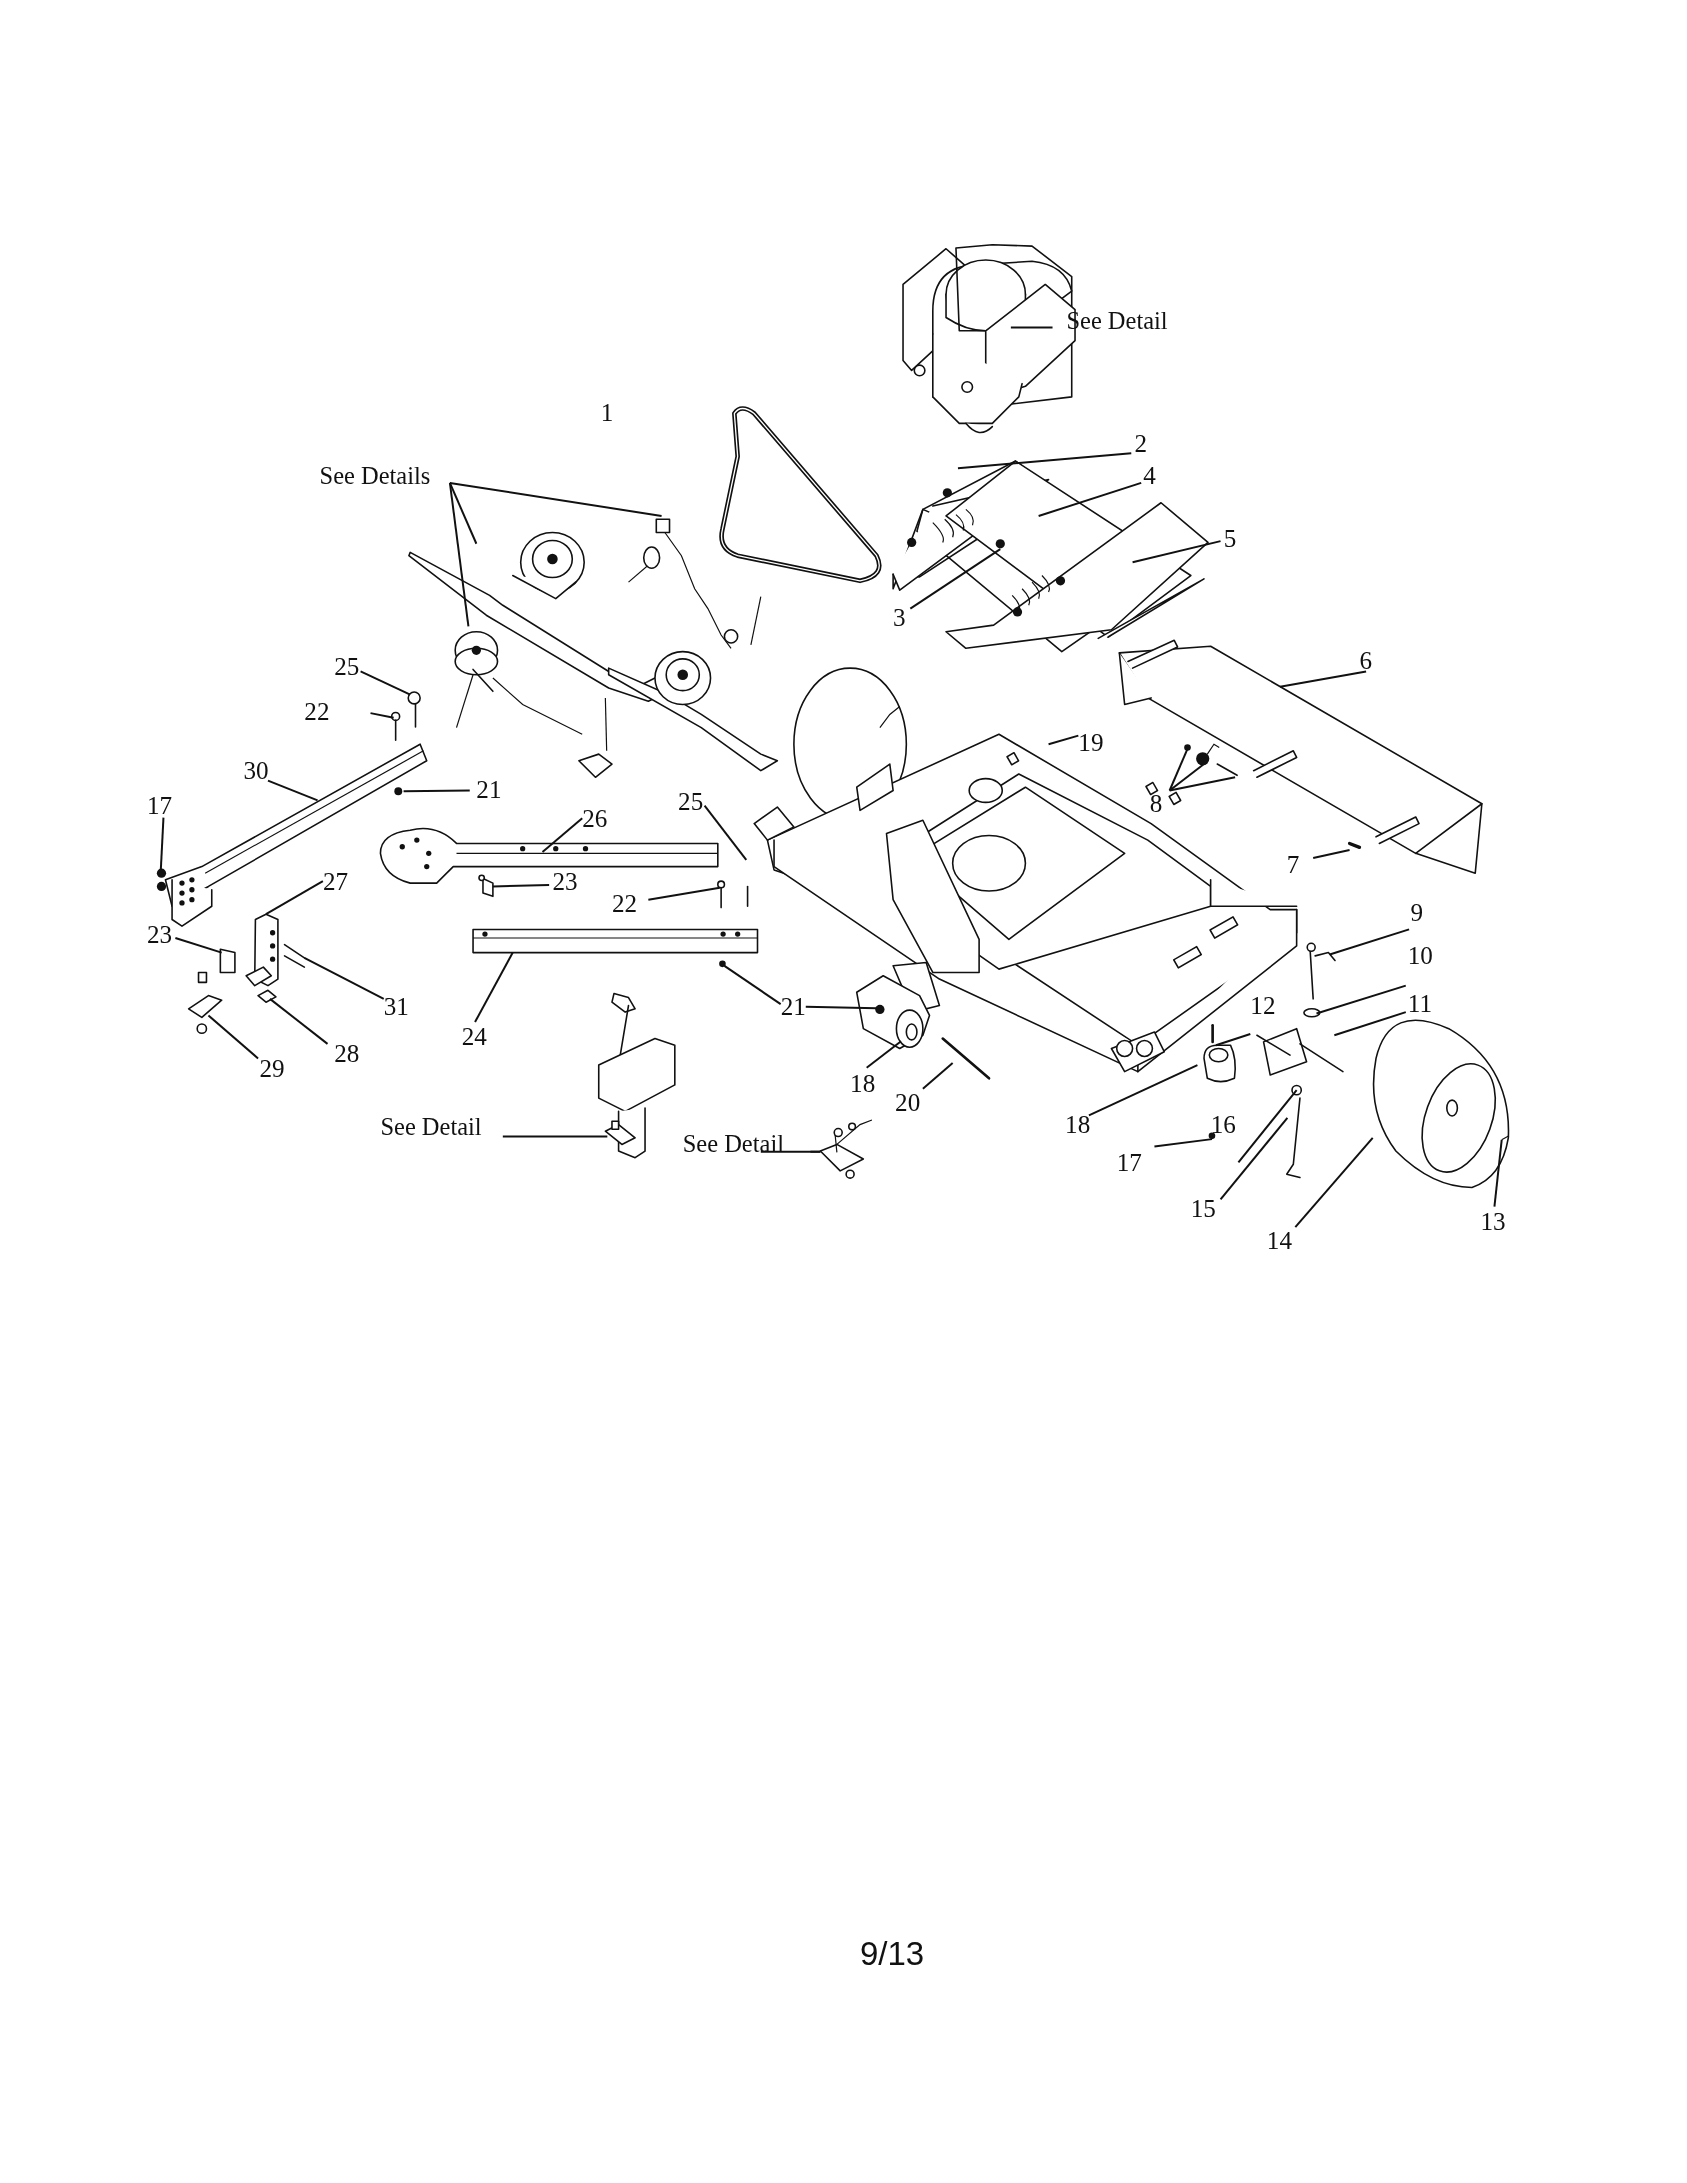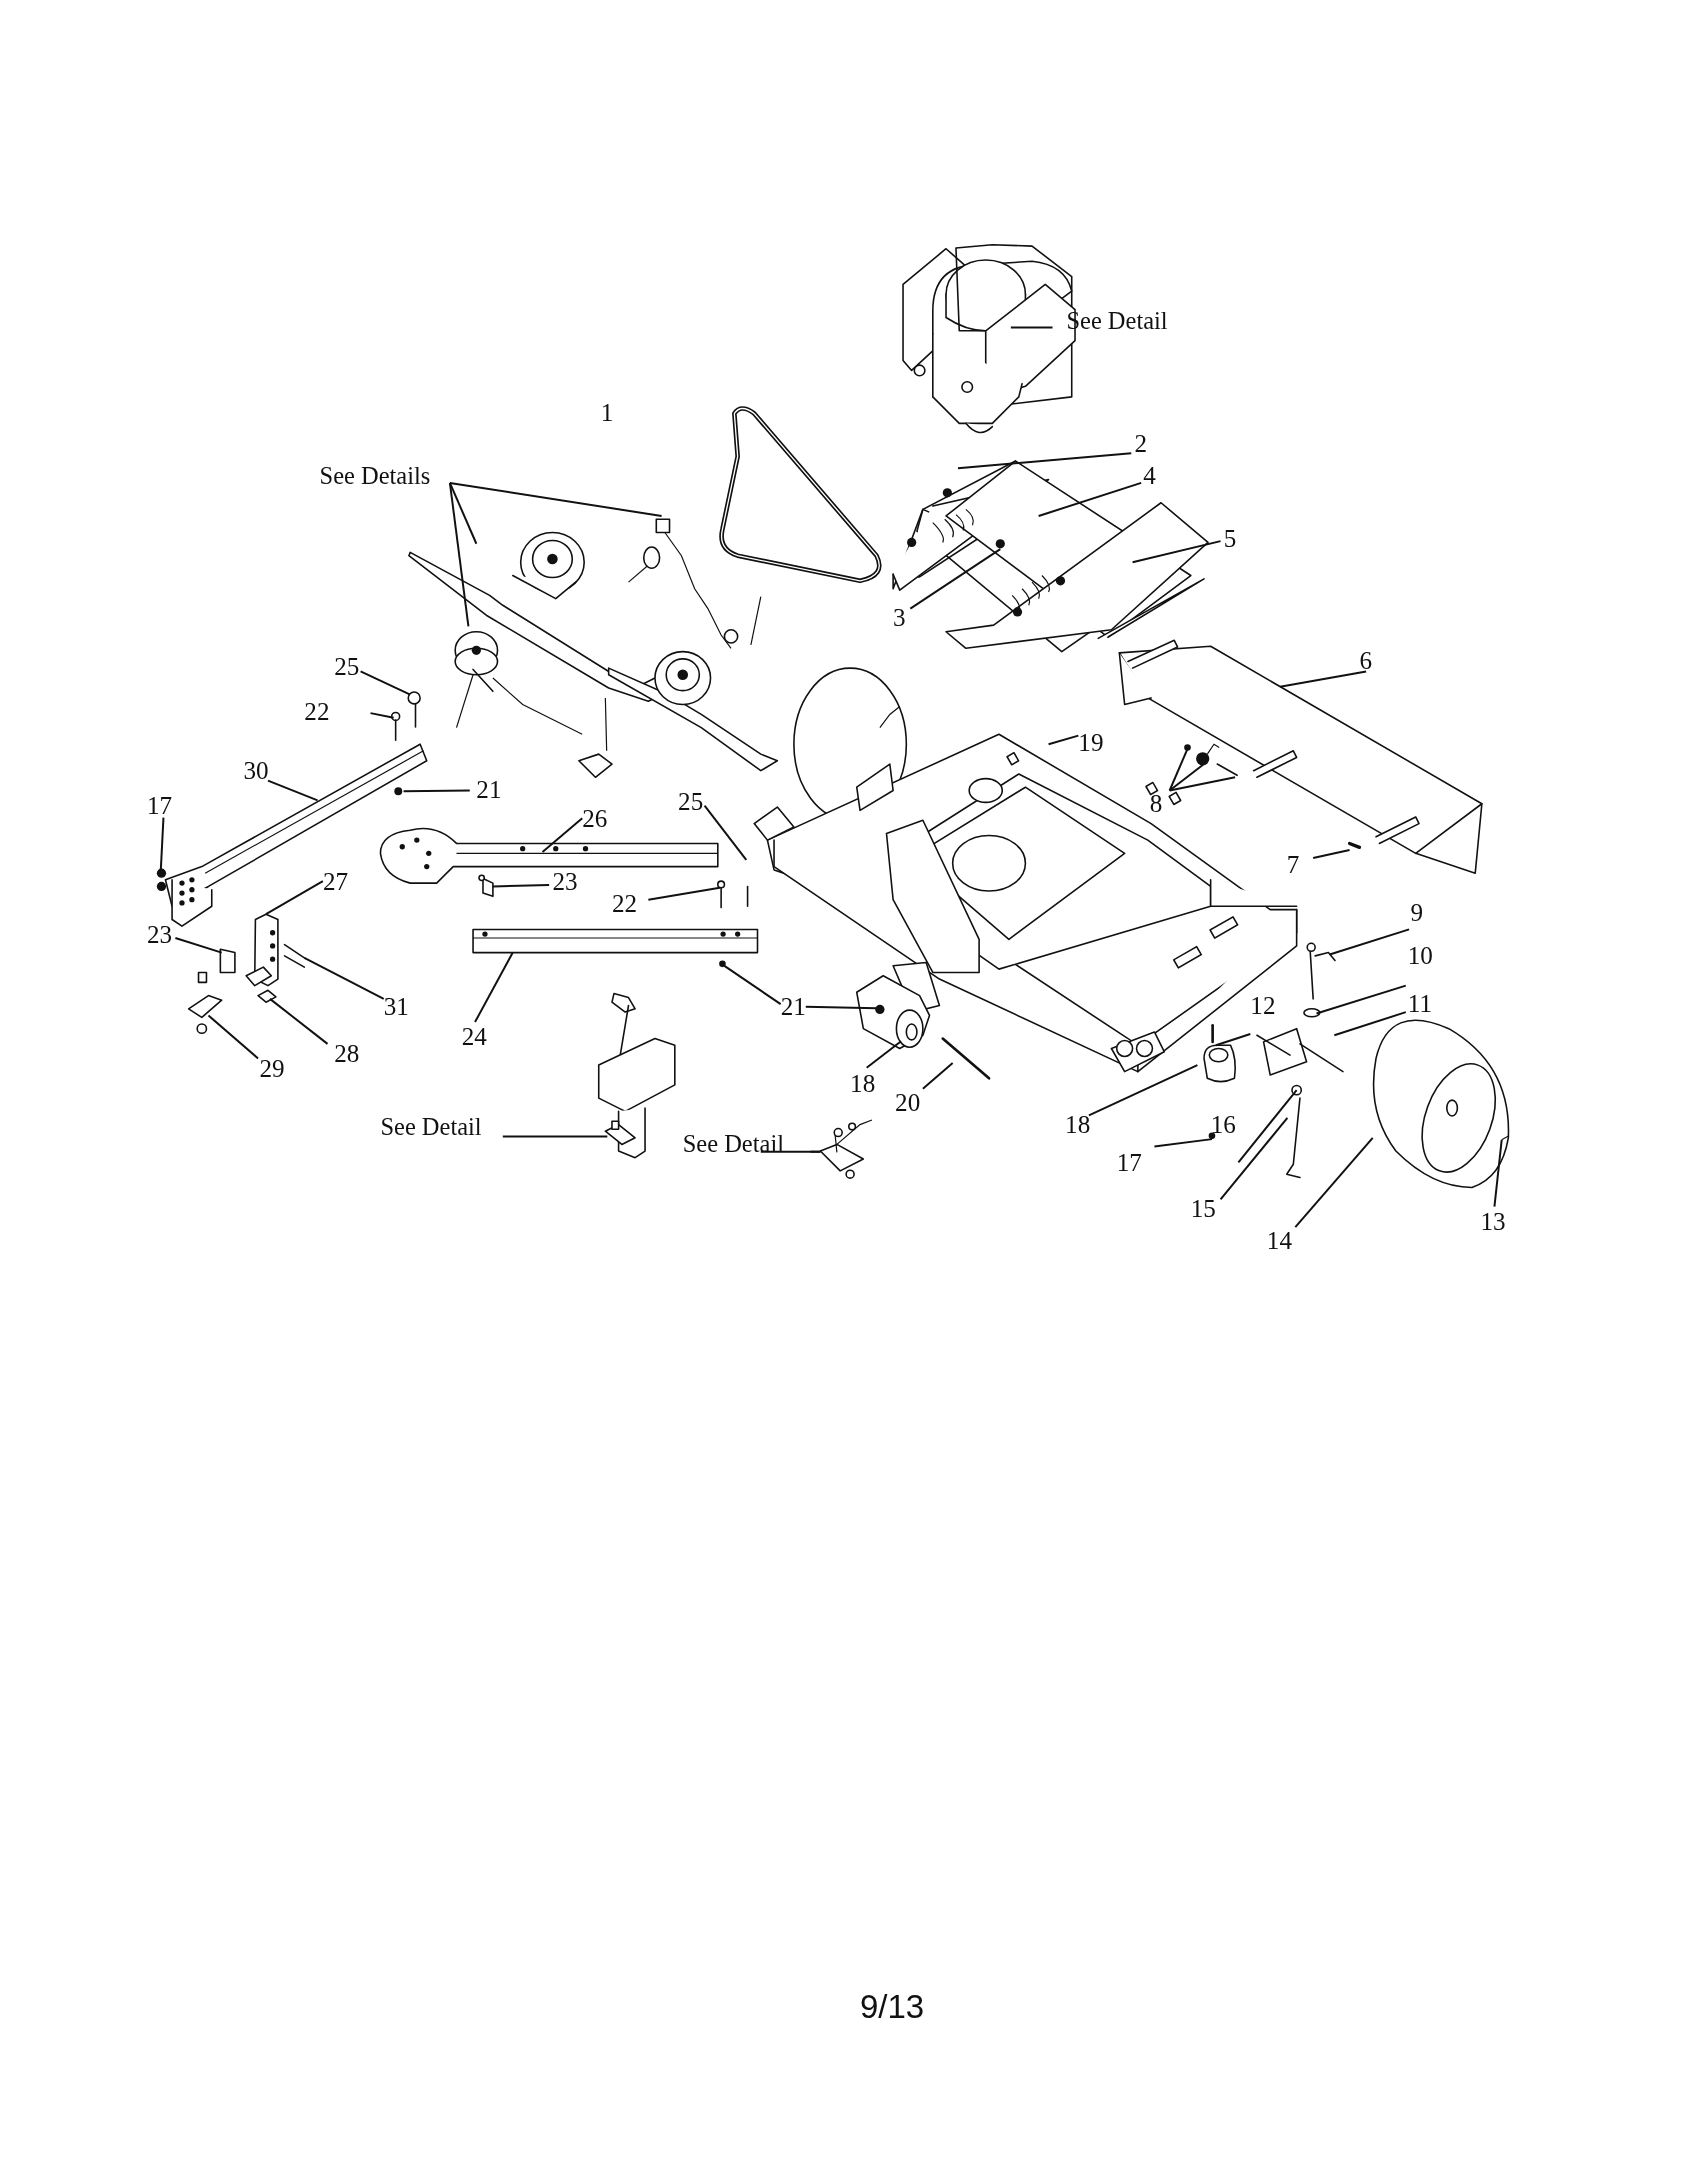--- a/index.html
+++ b/index.html
@@ -4,21 +4,21 @@
 <style>
   html, body { margin:0; padding:0; background:#ffffff; }
   body { width:1687px; height:2183px; position:relative; overflow:hidden; }
   #diagram { position:absolute; left:0; top:0; width:1687px; height:2183px; }
   #diagram .part { fill:#ffffff; stroke:#111; stroke-width:2.4; stroke-linejoin:round; stroke-linecap:round; }
   #diagram .thin { fill:none; stroke:#111; stroke-width:1.8; }
   #diagram .leader { fill:none; stroke:#111; stroke-width:3; }
   #diagram .dot { fill:#111; }
   #diagram text.callout { font-family:"Liberation Serif", "DejaVu Serif", serif; font-size:38px; fill:#111; }
   #diagram text.note { font-family:"Liberation Serif", "DejaVu Serif", serif; font-size:37px; fill:#111; }
-  #page-number { position:absolute; left:860px; top:1988px; font-family:"Liberation Sans", "DejaVu Sans", sans-serif; font-size:33px; color:#111; }
+  #page-number { position:absolute; left:860px; top:1935px; font-family:"Liberation Sans", "DejaVu Sans", sans-serif; font-size:33px; color:#111; }
 </style>
 </head>
 <body>
 
 <svg id="diagram" viewBox="0 0 2550 3300" xmlns="http://www.w3.org/2000/svg">
 
   <g>
     <path class="part" d="M1365 430 L1430 376 L1480 420 L1430 470 L1432 510 L1378 560 L1365 545 Z"></path>
     <path class="part" d="M1410 470 Q1410 400 1480 400 L1560 395 Q1610 400 1620 440 L1620 600 L1450 620 L1410 600 Z"></path>
     <ellipse class="part" cx="1490" cy="445" rx="60" ry="52"></ellipse>

